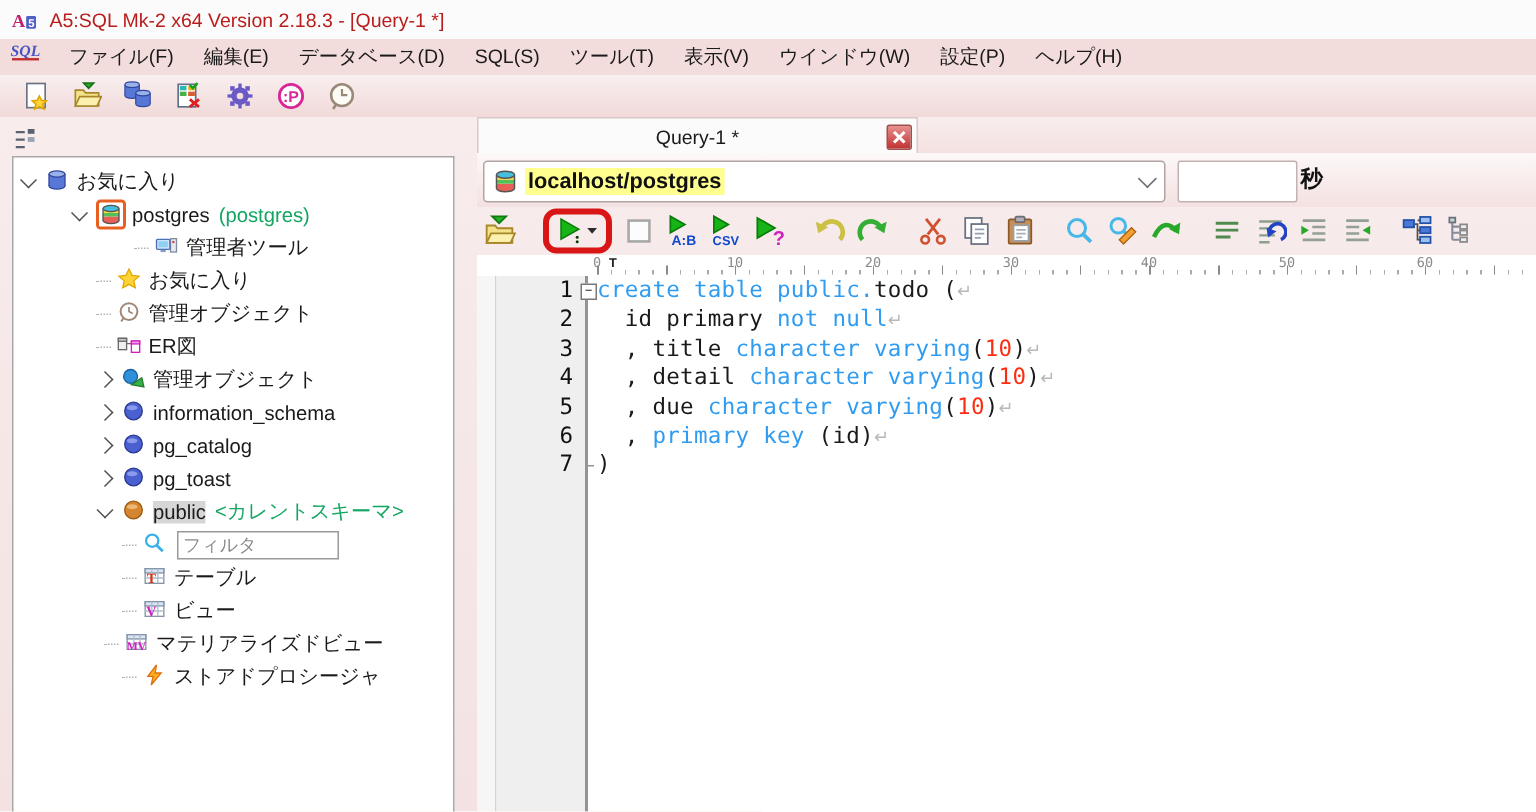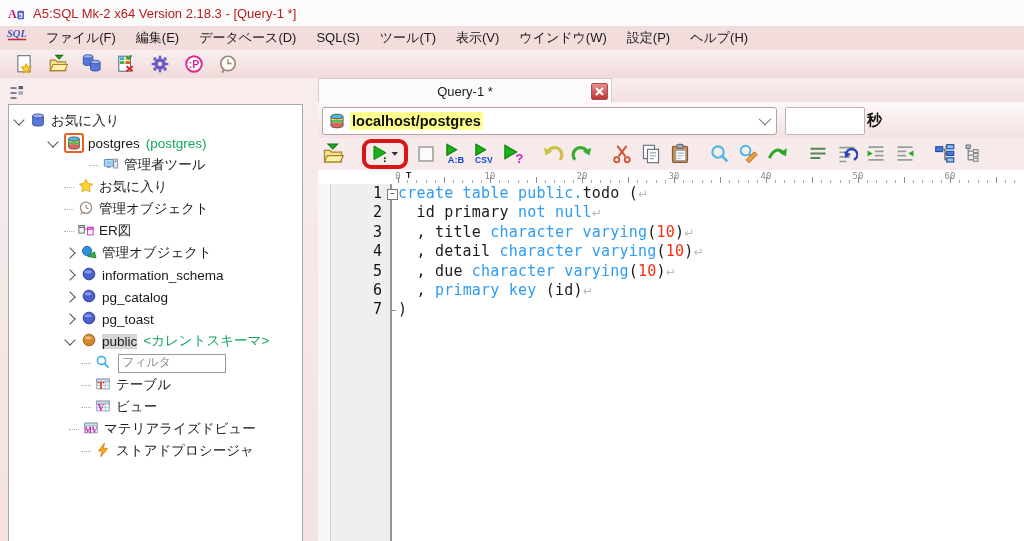--- a/index.html
+++ b/index.html
@@ -37,21 +37,21 @@
   .chev{width:7px;height:7px;border-right:1.5px solid #505050;border-bottom:1.5px solid #505050;
     flex:none;margin:0 7px 0 2px;}
   .chev.open{transform:rotate(45deg);margin-top:-3px;}
   .chev.closed{transform:rotate(-45deg);}
   .connector{width:10px;border-top:1px dotted #b2b2b2;flex:none;margin-right:4px;}
   .tree-ic{flex:none;margin-right:5px;}
   .ring{border:2px solid #e8601f;border-radius:3px;padding:0;margin-right:4px;display:inline-flex;}
   .tree-label.selected{background:#d6d6d6;}
   .tree-suffix{color:#13a662;margin-left:6px;}
   .filter-input{width:100px;height:17px;border:1px solid #999;font-size:12px;padding:0 3px;
-    font-family:Liberation Mono, monospace;color:#be185d;margin-left:2px;}
+    font-family:Liberation Serif, serif;color:#be185d;margin-left:2px;}
   .filter-input::placeholder{color:#8a8a8a;}
 
   
   #editor{position:absolute;left:318px;top:0;width:706px;height:463px;}
   #tab-row{position:absolute;left:0;top:0;width:706px;height:24px;
     background:linear-gradient(#f9eeee,#f4e0e0);border-bottom:1px solid #ddc6c6;}
   #query-tab{position:absolute;left:0;top:0;width:292px;height:24px;background:#fcfbfb;
     border:1px solid #dcc8c8;border-bottom:none;display:flex;align-items:center;justify-content:center;}
   #tab-label{font-size:13px;color:#1a1a1a;}
   #tab-close{position:absolute;right:3px;top:4px;width:15px;height:15px;

